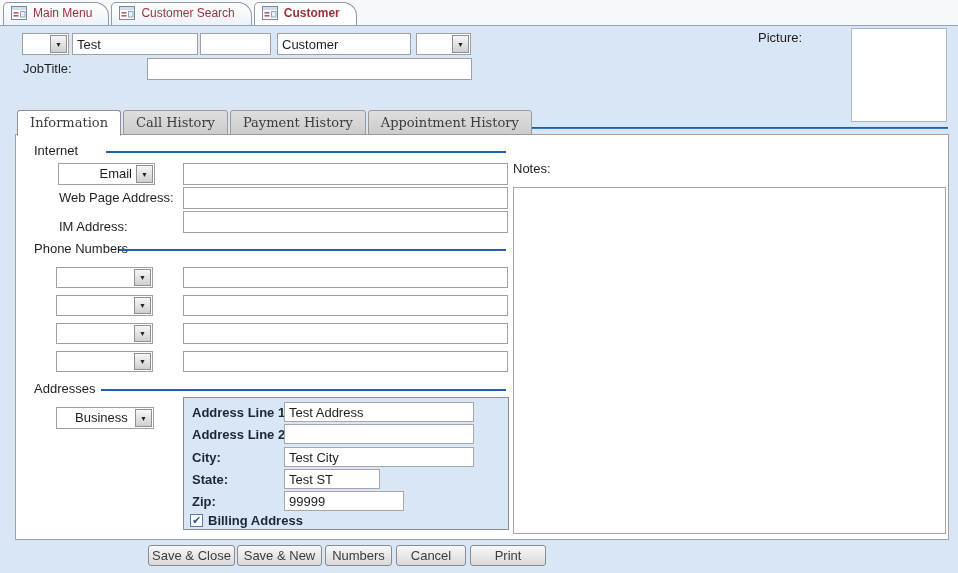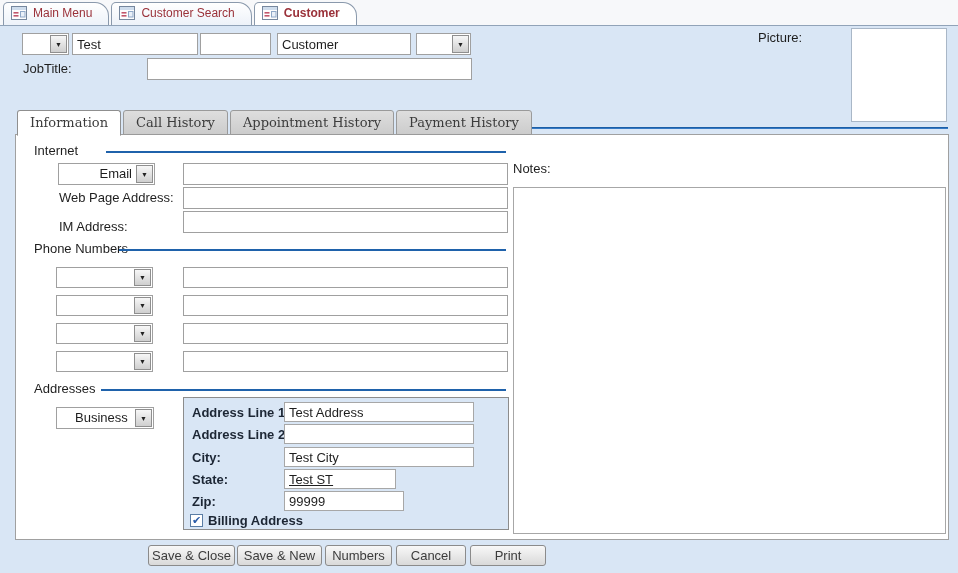--- a/index.html
+++ b/index.html
@@ -107,22 +107,22 @@
   <span class="lbl" style="left:23px; top:61px;">JobTitle:</span>
   <input class="field" style="left: 147px; top: 58px; width: 325px; height: 22px;" value="">
 
   <span class="lbl" style="left:758px; top:30px;">Picture:</span>
   <div class="picture-box"></div>
   <div class="blue-divider"></div>
 
   <div class="inner-tabs">
     <div class="itab active">Information</div>
     <div class="itab">Call History</div>
+    <div class="itab">Payment History</div>
     <div class="itab">Appointment History</div>
-    <div class="itab">Payment History</div>
   </div>
 
   <div class="page">
 
     <span class="lbl" style="left:18px; top:8px;">Internet</span>
     <div class="sect-line" style="left:90px; top:16px; width:400px;"></div>
 
     <div class="combo" style="left:42px; top:28px; width:97px; height:22px;">
       <span class="cval">Email</span>
       <span class="cbtn">▼</span>
@@ -174,21 +174,21 @@
       <span class="lbl bold-lbl" style="left:8px; top:7px;">Address Line 1:</span>
       <input class="field" style="left: 100px; top: 4px; width: 190px; height: 20px;" value="Test Address">
 
       <span class="lbl bold-lbl" style="left:8px; top:29px;">Address Line 2:</span>
       <input class="field" style="left: 100px; top: 26px; width: 190px; height: 20px;" value="">
 
       <span class="lbl bold-lbl" style="left:8px; top:52px;">City:</span>
       <input class="field" style="left: 100px; top: 49px; width: 190px; height: 20px;" value="Test City">
 
       <span class="lbl bold-lbl" style="left:8px; top:74px;">State:</span>
-      <input class="field" style="left: 100px; top: 71px; width: 112px; height: 20px; text-decoration: underline;" value="Test ST">
+      <input class="field" style="left: 100px; top: 71px; width: 96px; height: 20px;" value="Test ST">
 
       <span class="lbl bold-lbl" style="left:8px; top:96px;">Zip:</span>
       <input class="field" style="left: 100px; top: 93px; width: 120px; height: 20px;" value="99999">
 
       <span class="checkbox" style="left:6px; top:116px;">
         <span>✔</span>
       </span>
       <span class="lbl bold-lbl" style="left:24px; top:115px;">Billing Address</span>
     </div>
 

